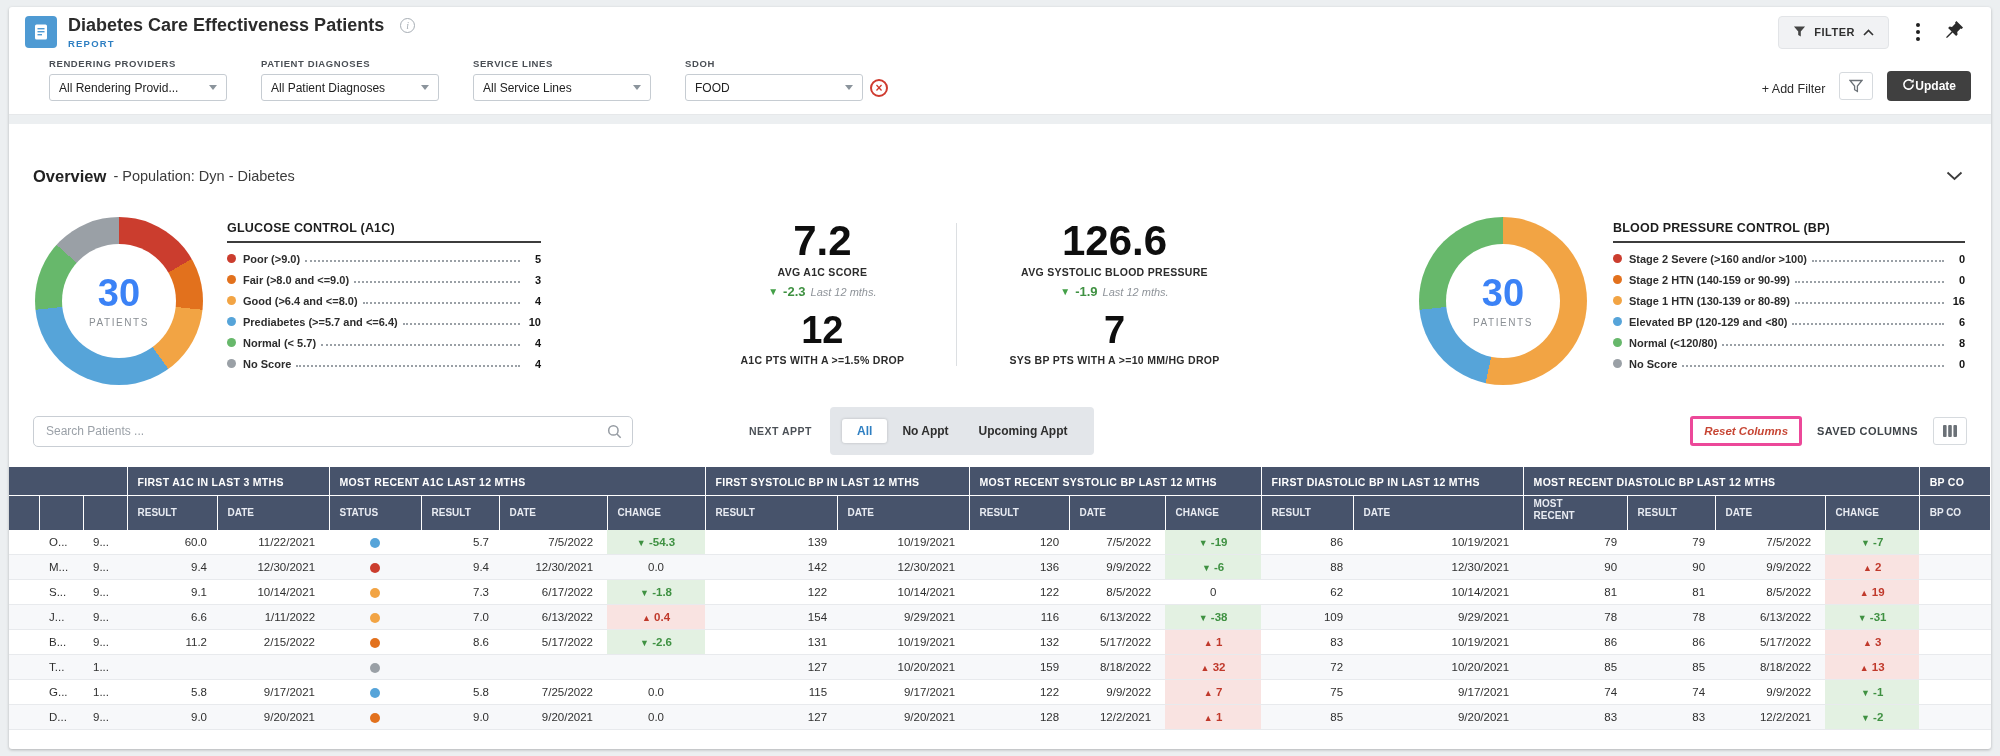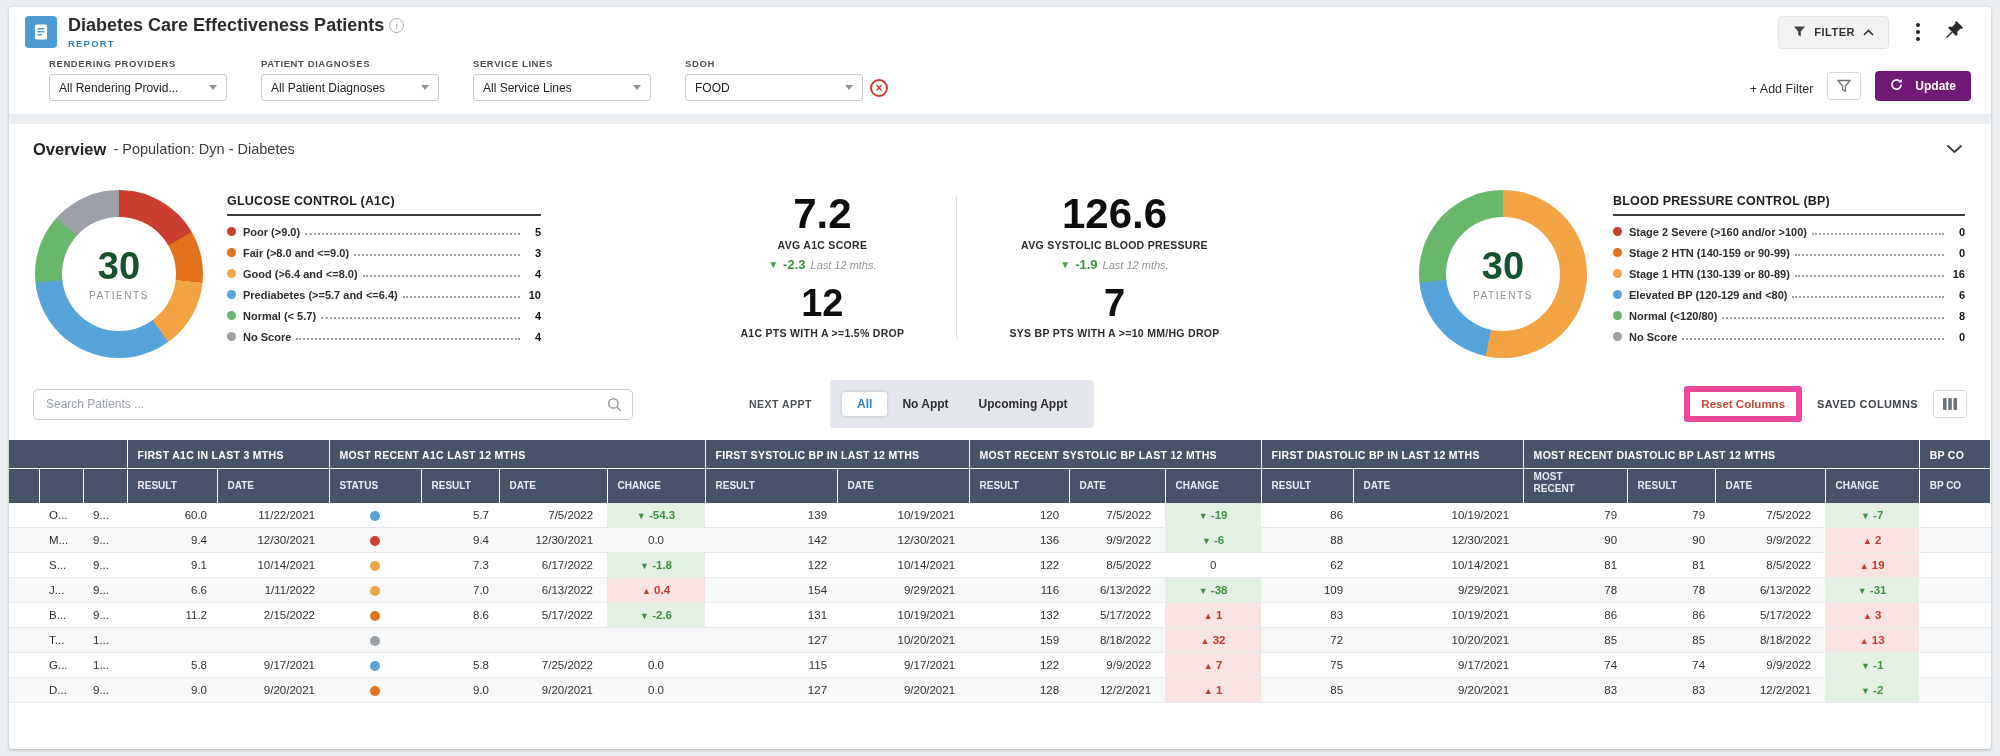--- a/index.html
+++ b/index.html
@@ -3,50 +3,50 @@
 <meta charset="utf-8">
 <style>
   *{box-sizing:border-box;margin:0;padding:0;}
   html,body{width:2000px;height:756px;}
   body{font-family:"Liberation Sans","DejaVu Sans",sans-serif;background:#eceff1;overflow:hidden;color:#333;}
   .card{margin:7px 9px;background:#fff;border-radius:3px;box-shadow:0 1px 3px rgba(0,0,0,.25);height:742px;overflow:hidden;}
   .spacer{flex:1;}
   
   .topbar{display:flex;align-items:center;padding:8px 22px 6px 16px;}
   .doc-icon{width:32px;height:32px;border-radius:4px;background:#4e9ad3;display:flex;align-items:center;justify-content:center;margin-right:11px;flex:none;}
-  .title-row{display:flex;align-items:center;gap:5px;}
+  .title-row{display:flex;align-items:center;gap:16px;}
   .page-title{font-size:18px;font-weight:bold;color:#2b2b2b;}
   .info{width:15px;height:15px;border:1px solid #a6adb4;border-radius:50%;color:#a6adb4;font-size:10px;display:flex;align-items:center;justify-content:center;font-family:"Liberation Serif",serif;font-style:italic;cursor:pointer;}
   .report-label{font-size:9.5px;font-weight:bold;color:#2e7fc2;letter-spacing:1.2px;margin-top:2px;}
   .filter-btn{display:flex;align-items:center;gap:8px;background:#f1f2f4;border:1px solid #e2e4e7;border-radius:4px;padding:8px 14px;font-size:11px;font-weight:bold;color:#2f2f2f;letter-spacing:.5px;cursor:pointer;}
   .kebab{display:flex;flex-direction:column;gap:3px;margin:0 20px 0 24px;cursor:pointer;padding:3px;}
   .kebab i{width:4px;height:4px;border-radius:50%;background:#1f1f1f;}
   .pin-btn{cursor:pointer;margin-right:4px;}
   
   .filterbar{display:flex;align-items:flex-end;padding:3px 20px 13px 40px;border-bottom:1px solid #e6e8ea;box-shadow:0 2px 3px rgba(0,0,0,.05);}
   .fgroup{margin-right:34px;}
   .flabel{font-size:9.5px;font-weight:bold;color:#4a4f55;letter-spacing:.6px;margin-bottom:5px;}
   .fgroup-row{display:flex;align-items:center;}
   .fselect{width:178px;height:27px;border:1px solid #c6ccd2;border-radius:3px;display:flex;align-items:center;padding:0 9px;font-size:12px;color:#222;cursor:pointer;background:#fff;}
   .fselect .fvalue{flex:1;white-space:nowrap;overflow:hidden;text-overflow:ellipsis;}
   .caret-down{width:0;height:0;border-left:4px solid transparent;border-right:4px solid transparent;border-top:5px solid #8b949c;flex:none;}
   .clear-x{width:18px;height:18px;border:2px solid #cf3b2f;color:#cf3b2f;border-radius:50%;font-size:12px;font-weight:bold;line-height:1;display:flex;align-items:center;justify-content:center;margin-left:7px;cursor:pointer;}
   .add-filter{background:none;border:none;font-size:12.5px;color:#2b2b2b;cursor:pointer;margin-bottom:5px;}
   .tool-sq{width:34px;height:28px;border:1px solid #d6dade;border-radius:3px;background:#fff;display:flex;align-items:center;justify-content:center;margin:0 14px 1px;cursor:pointer;}
-  .update-btn{display:flex;align-items:center;gap:12px;background:#701a75;color:#fff;border:none;border-radius:4px;padding:7px 15px;font-size:12px;font-weight:bold;cursor:pointer;margin-bottom:0;}
+  .update-btn{display:flex;align-items:center;gap:0;background:#404040;color:#fff;border:none;border-radius:4px;padding:7px 15px;font-size:12px;font-weight:bold;cursor:pointer;margin-bottom:0;}
   .band{height:9px;background:#eceff1;}
   
-  .ov-head{display:flex;align-items:center;padding:12px 24px 8px;}
+  .ov-head{display:flex;align-items:center;padding:12px 24px 8px;margin-top:27px;}
   .ov-title{font-size:16.5px;font-weight:bold;color:#222;margin-right:7px;}
   .ov-sub{font-size:14.5px;color:#3c3c3c;}
   .collapse{cursor:pointer;padding:4px;}
   .charts{display:flex;align-items:flex-start;padding:12px 26px 12px;}
   .donut{width:168px;height:168px;border-radius:50%;position:relative;margin-top:8px;flex:none;background:#eee;}
   .hole{position:absolute;inset:27px;background:#fff;border-radius:50%;display:flex;flex-direction:column;align-items:center;justify-content:center;}
-  .hole .big{font-size:38px;font-weight:bold;color:#14532d;line-height:1;}
+  .hole .big{font-size:38px;font-weight:bold;color:#3b82f6;line-height:1;}
   .hole .small{font-size:10px;color:#8a8f94;letter-spacing:1.6px;margin-top:5px;}
   .legend{width:314px;margin:12px 0 0 24px;flex:none;}
   .legend.bp{width:352px;margin-left:26px;}
   .legend-title{font-size:12.5px;font-weight:bold;color:#1d1d1d;letter-spacing:.2px;padding-bottom:6px;border-bottom:2px solid #3c3c3c;margin-bottom:10px;}
   .leg-row{display:flex;align-items:flex-end;margin-bottom:9px;font-size:11px;}
   .leg-dot{width:9px;height:9px;border-radius:50%;margin:0 7px 2px 0;flex:none;}
   .leg-label{font-weight:bold;color:#2d2d2d;white-space:nowrap;}
   .leader{flex:1;border-bottom:2px dotted #9aa0a6;margin:0 5px 3px;}
   .leg-val{font-weight:bold;color:#151515;min-width:16px;text-align:right;}
   .stats{flex:1;display:flex;justify-content:center;margin-top:10px;}
@@ -62,21 +62,21 @@
   
   .toolbar{display:flex;align-items:center;padding:10px 24px 12px;}
   .search{position:relative;width:600px;}
   .search input{width:100%;height:31px;border:1px solid #c9ced4;border-radius:5px;padding:0 36px 0 12px;font-size:12px;color:#333;outline:none;font-family:inherit;}
   .search input::placeholder{color:#9ba1a8;}
   .search .sicon{position:absolute;right:11px;top:8px;}
   .next-appt{font-size:10.5px;font-weight:bold;color:#4c5157;letter-spacing:.5px;margin:0 18px 0 116px;}
   .seg{display:flex;background:#e3e6ea;border-radius:4px;padding:12px;}
   .seg .tab{padding:5px 15px;font-size:12px;font-weight:bold;color:#2e2e2e;border-radius:3px;cursor:pointer;}
   .seg .tab.active{background:#fff;color:#2e7fc2;box-shadow:0 0 3px rgba(0,0,0,.2);}
-  .reset-btn{border:6px solid #ec4899;color:#c74634;background:#fff;border-radius:3px;padding:6px 11px;font-size:11.5px;font-weight:bold;cursor:pointer;}
+  .reset-btn{border:3px solid #ec4899;color:#c74634;background:#fff;border-radius:3px;padding:6px 11px;font-size:11.5px;font-weight:bold;cursor:pointer;font-style:italic;}
   .saved-cols{font-size:11px;font-weight:bold;color:#3f4449;letter-spacing:.4px;margin:0 15px;}
   
   table{border-collapse:collapse;table-layout:fixed;width:100%;}
   thead th{background:#47536b;color:#fff;text-align:left;font-weight:bold;overflow:hidden;white-space:nowrap;}
   tr.grp th{font-size:10.5px;letter-spacing:.3px;padding:9px 10px 7px;border-right:1px solid rgba(255,255,255,.18);}
   tr.cols th{font-size:10px;color:#e8ebf2;padding:5px 10px 7px;border-top:1px solid rgba(255,255,255,.22);border-right:1px solid rgba(255,255,255,.10);cursor:pointer;}
   tr.cols th.wrap{white-space:normal;line-height:1.15;padding-top:2px;padding-bottom:9px;}
   tr.cols th.wrap span{display:inline-block;width:50px;}
   tbody td{font-size:11.5px;color:#2f2f2f;padding:6px 10px;border-bottom:1px solid #e8eaed;overflow:hidden;white-space:nowrap;}
   tbody tr{cursor:pointer;}

